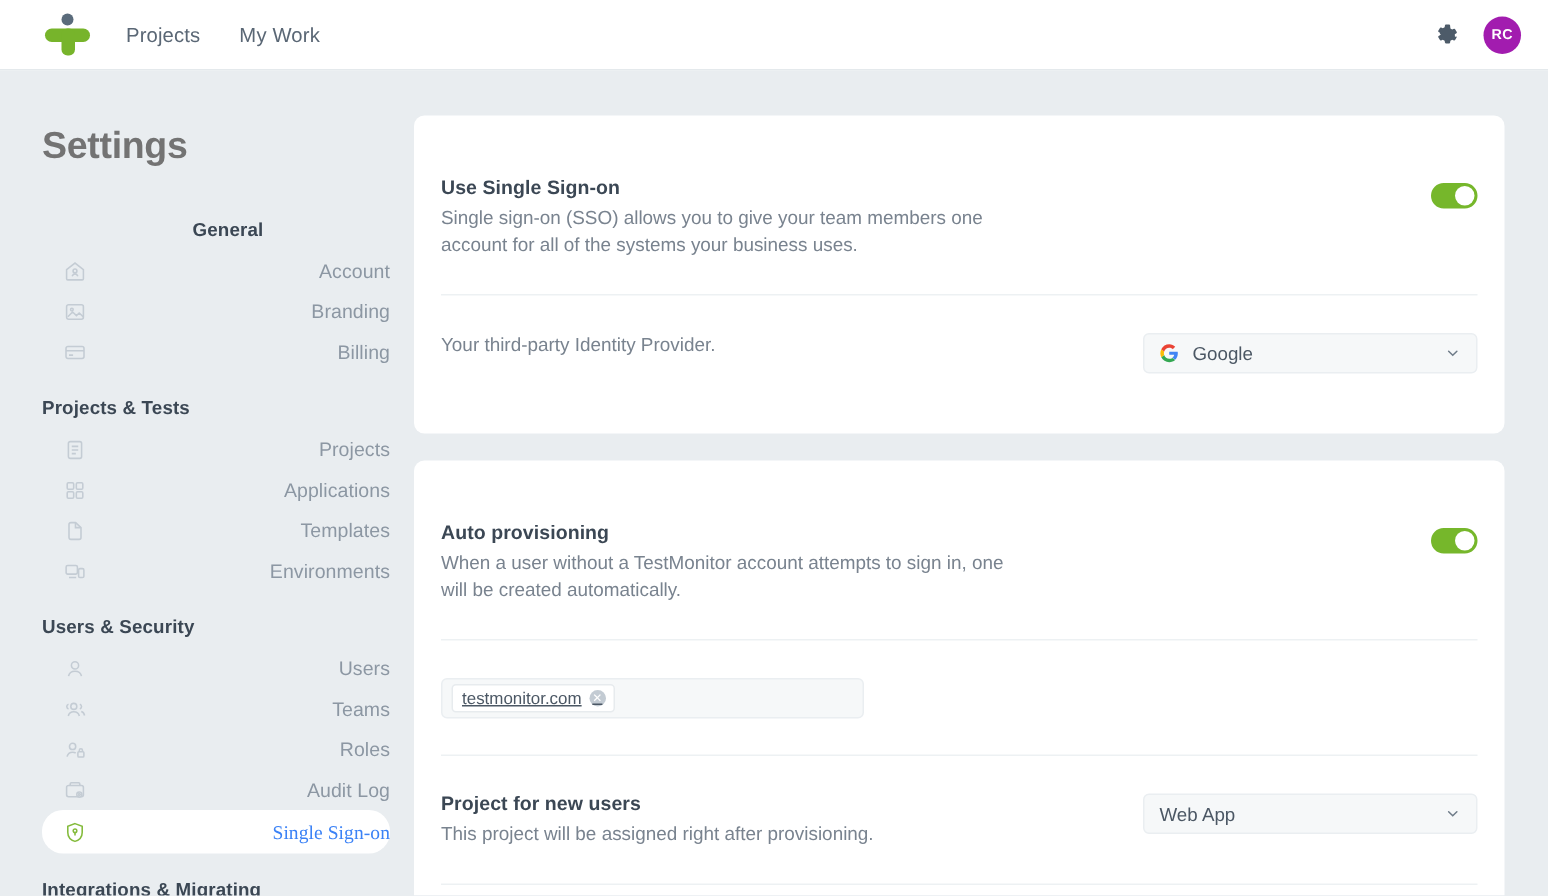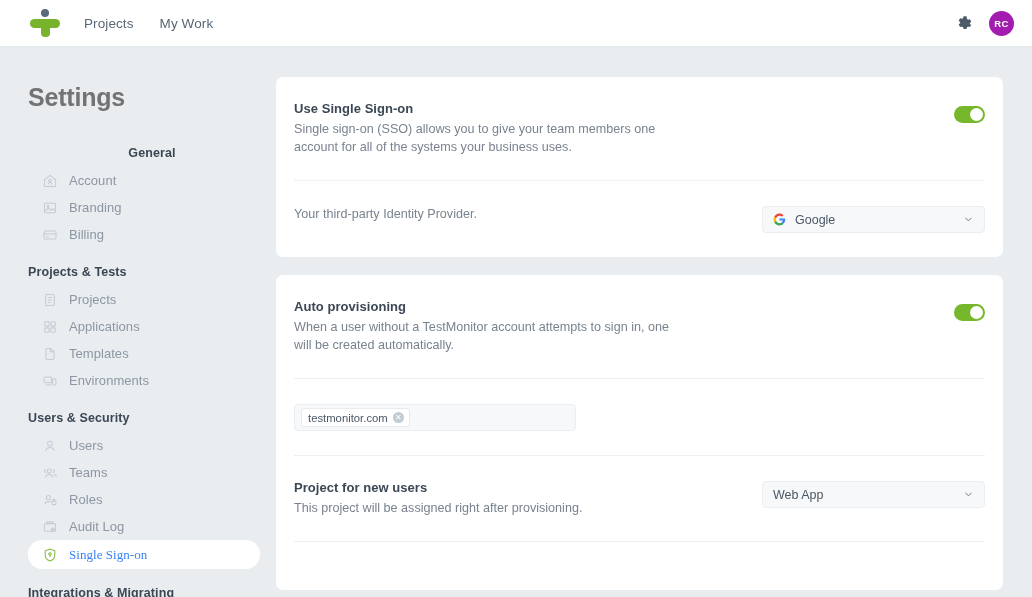--- a/index.html
+++ b/index.html
@@ -110,40 +110,41 @@
   .nav-group-title.first { margin-top: 15px; text-align: center; }
   .nav-item {
     display: flex;
     align-items: center;
     gap: 11px;
     height: 27px;
     padding-left: 14px;
     border-radius: 14px;
     cursor: pointer;
     width: 232px;
+    justify-content: space-between;
   }
   .nav-item.active { background: #ffffff; height: 29px; }
   .nav-item .label {
     font-size: 13px;
     color: #8c97a3;
     letter-spacing: .05px;
   }
   .nav-item.active .label { color: #3b82f6; font-family: Liberation Serif, serif; }
   .nav-item .ico { width: 16px; height: 16px; flex: none; display: block; }
 
   
   .main {
     flex: 1;
     padding: 30px 29px 0 0;
     overflow: hidden;
   }
   .card {
     background: #ffffff;
     border-radius: 7px;
-    padding: 0 18px;
+    padding: 16px 18px;
     margin-bottom: 18px;
   }
   .row {
     display: flex;
     align-items: flex-start;
     padding: 24px 0;
     border-top: 1px solid #edf1f3;
   }
   .row.first { border-top: none; }
   .row-text { flex: 1; padding-right: 24px; max-width: 430px; }
@@ -219,20 +220,21 @@
     display: inline-flex;
     align-items: center;
     gap: 5px;
     background: #ffffff;
     border: 1px solid #e7ebee;
     border-radius: 3px;
     height: 19px;
     padding: 0 5px 0 6px;
     font-size: 11.3px;
     color: #4b5764;
+    text-decoration: underline;
   }
   .tag-remove {
     width: 11px; height: 11px;
     border-radius: 50%;
     background: #c3cbd3;
     color: #ffffff;
     font-size: 8px;
     line-height: 11px;
     text-align: center;
     cursor: pointer;

